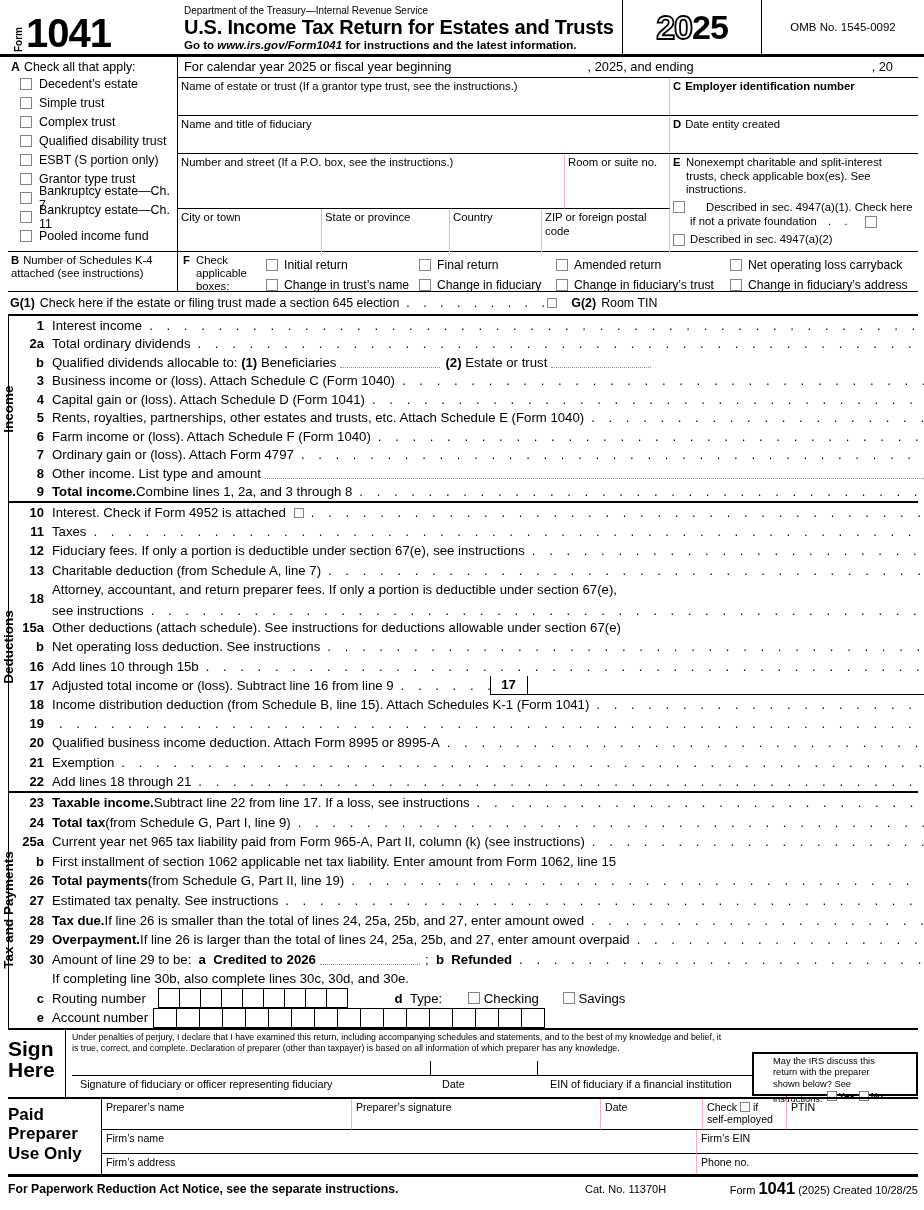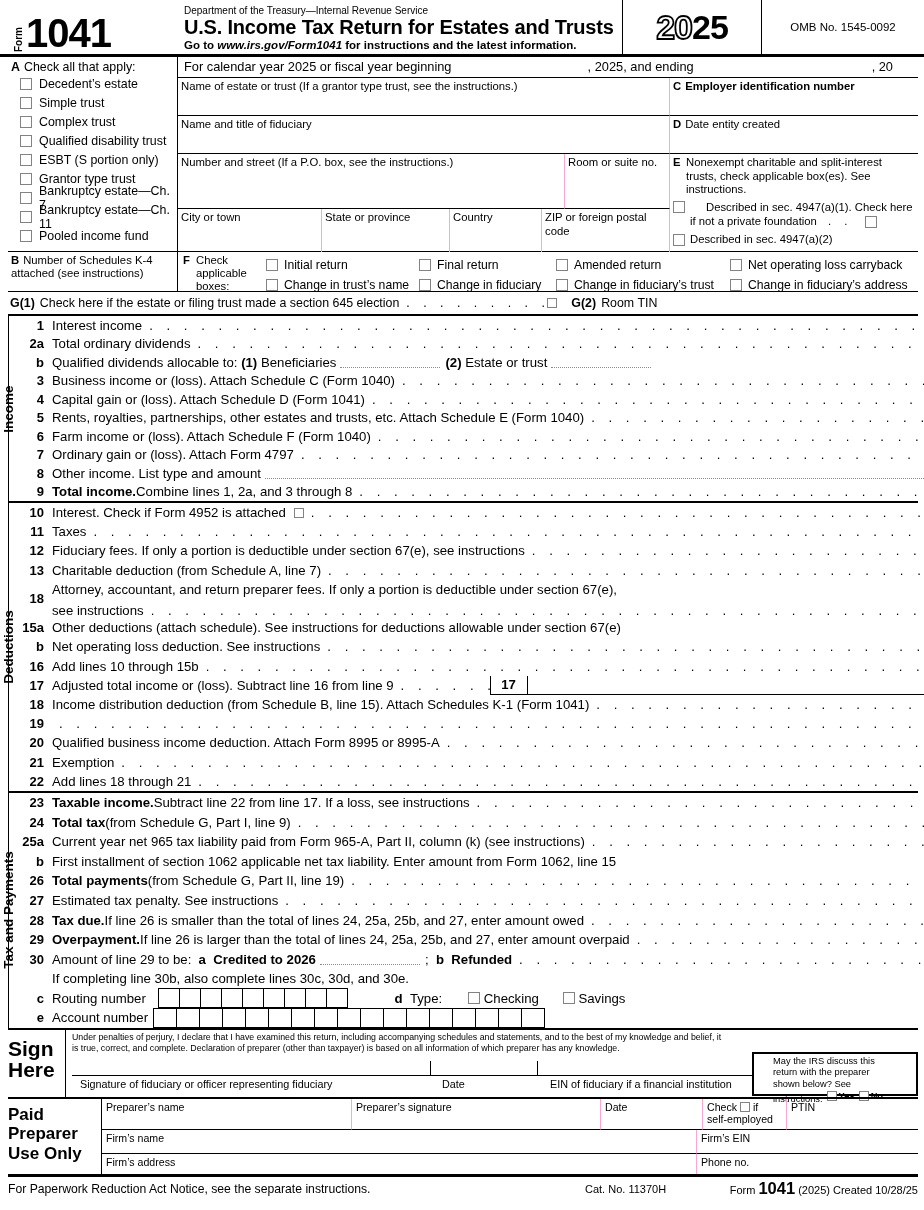--- a/index.html
+++ b/index.html
@@ -73,21 +73,21 @@
   .sig-lbls { position:absolute; left:64px; top:48px; right:0; font-size:10.8px; }
   .sig-lbls span { position:absolute; white-space:nowrap; }
   .discuss { position:absolute; right:0; top:22px; width:166px; height:44px; border:2.5px solid #000; font-size:9.3px; line-height:1.25; padding:2px 19px; }
   .discuss .yn { display:inline-flex; align-items:center; gap:2px; font-weight:bold; margin-left:4px; }
   
   .prep { position:relative; height:80px; margin:0 6px 0 8px; border-top:2px solid #000; border-bottom:3px solid #000; font-size:10.6px; }
   .prep-col { position:absolute; left:0; top:0; width:94px; height:75px; border-right:1.5px solid #000; font-size:17px; font-weight:bold; line-height:1.15; padding-top:6px; }
   .pcell { position:absolute; padding:2px 4px; line-height:1.2; }
   
   .footer { position:relative; height:22px; margin:2px 6px 0 8px; font-size:11px; }
-  .f-left { position:absolute; left:0; top:3px; font-weight:normal; font-size:12.2px; }
+  .f-left { position:absolute; left:0; top:3px; font-weight:bold; font-size:12.2px; }
   .f-cat { position:absolute; left:577px; top:4px; }
   .f-right { position:absolute; right:0; top:0; display:flex; align-items:baseline; gap:3px; }
   .f-right .fnum { font-weight:bold; font-size:16.5px; }
 </style>
 </head>
 <body>
 
 <div class="header">
   <div class="hdr-left">
     <span class="form-word">Form</span>

